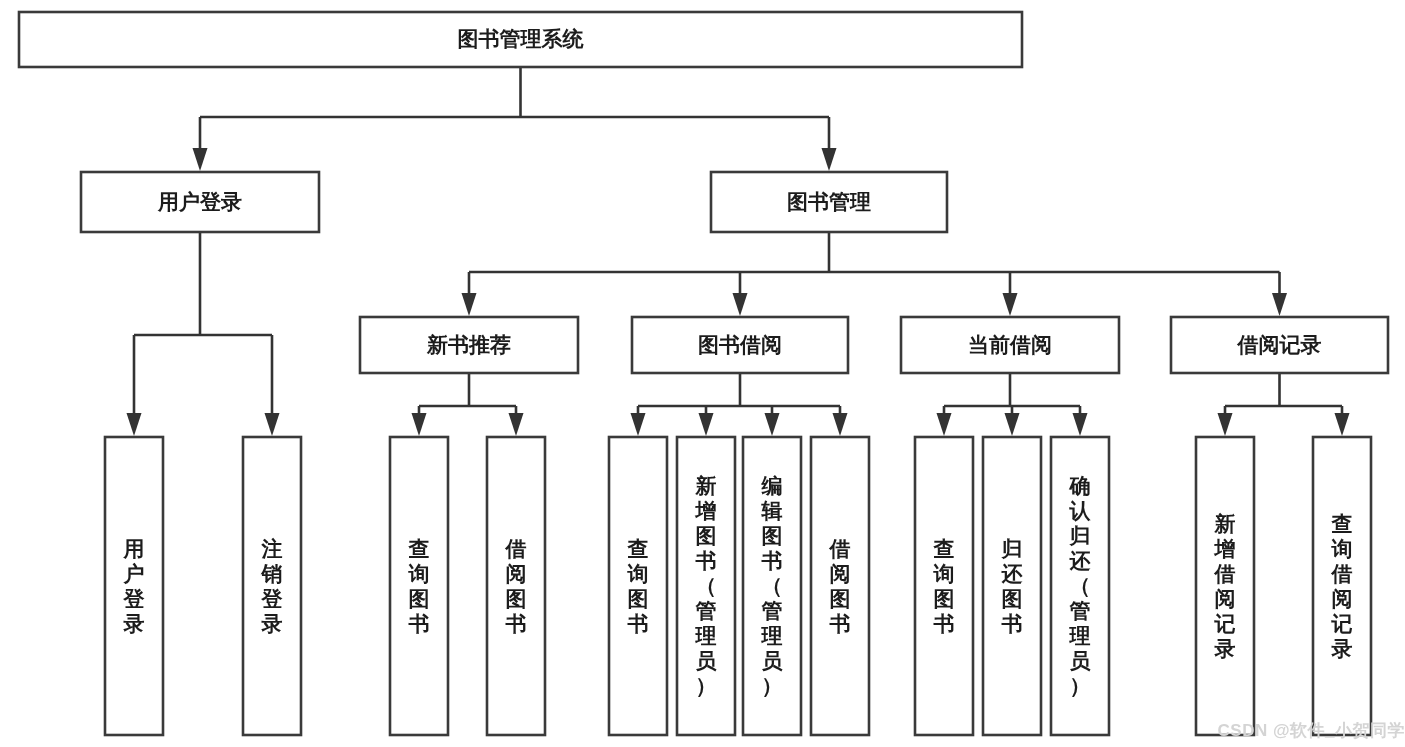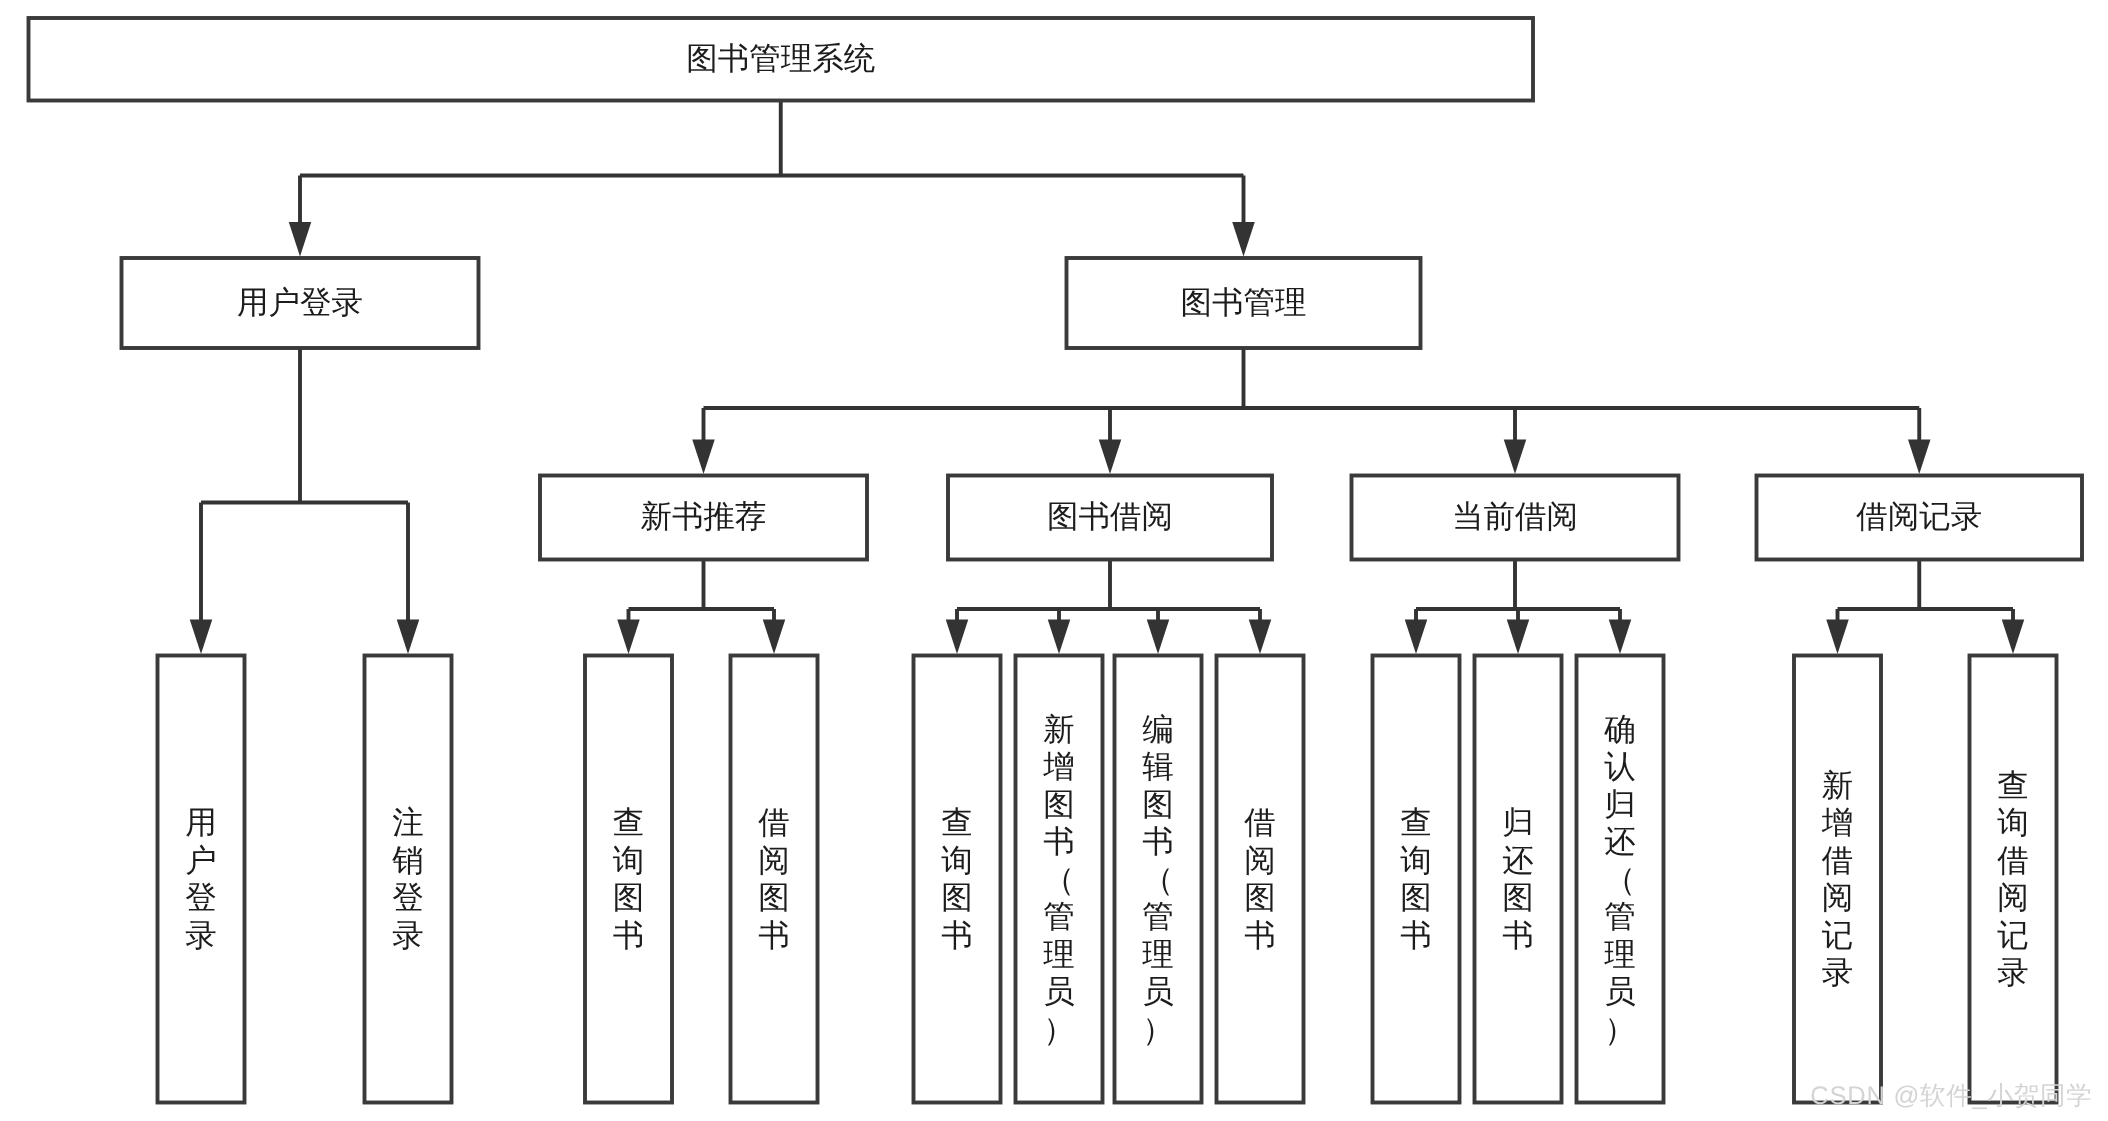--- a/index.html
+++ b/index.html
@@ -9,20 +9,21 @@
   }
   body {
     font-family: "Liberation Sans", "DejaVu Sans", sans-serif;
   }
   #diagram-root {
     position: relative;
     width: 1405px;
     height: 747px;
     background: #ffffff;
     overflow: hidden;
+    font-weight: bold;
   }
   svg.diagram-canvas {
     position: absolute;
     left: 0;
     top: 0;
     width: 1405px;
     height: 747px;
   }
   .node-box {
     fill: #ffffff;
@@ -47,21 +48,21 @@
     stroke-width: 2.6;
     fill: none;
     stroke-linecap: butt;
   }
   .arrow-head {
     fill: #333333;
     stroke: none;
   }
   .watermark-text {
     position: absolute;
-    right: 10px;
+    right: 0;
     bottom: 5px;
     color: #d4d4d4;
     font-size: 17px;
     font-family: "Liberation Sans", "DejaVu Sans", sans-serif;
     white-space: nowrap;
     letter-spacing: 0.5px;
     user-select: none;
   }
 </style>
 </head>

